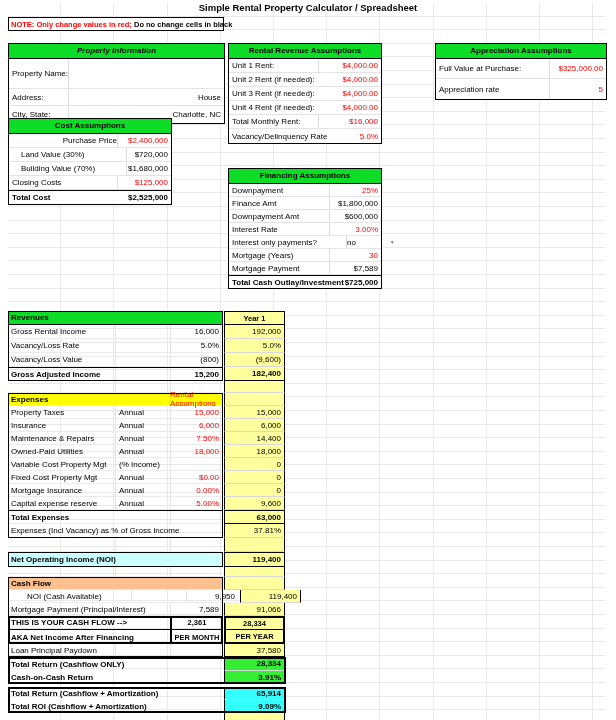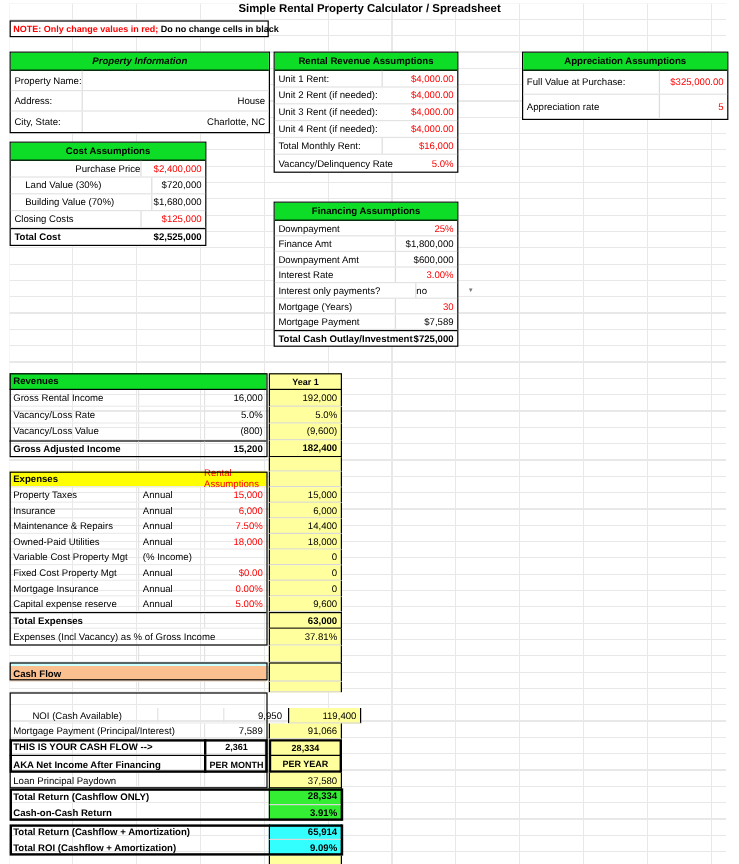--- a/index.html
+++ b/index.html
@@ -72,21 +72,21 @@
 </head>
 <body>
 
 <div id="sheet">
   <div id="gridbg"></div>
   <div class="title">Simple Rental Property Calculator / Spreadsheet</div>
   <div class="notebox"><span class="red">NOTE: Only change values in red;</span><span> Do no change cells in black</span></div>
   <div id="tables">
       <div class="tbl" style="left: 8px; top: 43px; width: 215px;">
         <div class="thdr" style="line-height: 14px; height: 14px; font-style: italic;">Property Information</div>
-        <div class="trow" style="height: 17px;">
+        <div class="trow" style="height: 30px;">
           <div class="tlab" style="width: 56px;">Property Name:</div>
           <div class="tval">
             <span></span>
           </div>
         </div>
         <div class="trow" style="height: 17px;">
           <div class="tlab" style="width: 56px;">Address:</div>
           <div class="tval">
             <span>House</span>
           </div>
@@ -384,21 +384,21 @@
         <div class="cd bold tb">119,400</div>
       </div>
       <div class="srow" style="top: 567px; height: 10px;">
         <div class="abc">
           <div class="ca"></div>
           <div class="cb"></div>
           <div class="cc"></div>
         </div>
         <div class="cd"></div>
       </div>
-      <div class="srow" style="top: 555px; height: 13px;">
+      <div class="srow" style="top: 577px; height: 13px;">
         <div class="abc bgPeach">
           <div class="ca full bold">Cash Flow</div>
         </div>
         <div class="cd"></div>
       </div>
       <div class="srow" style="top: 590px; height: 13px; margin-left: 16px;">
         <div class="abc">
           <div class="ca">NOI (Cash Available)</div>
           <div class="cb"></div>
           <div class="cc">9,950</div>

